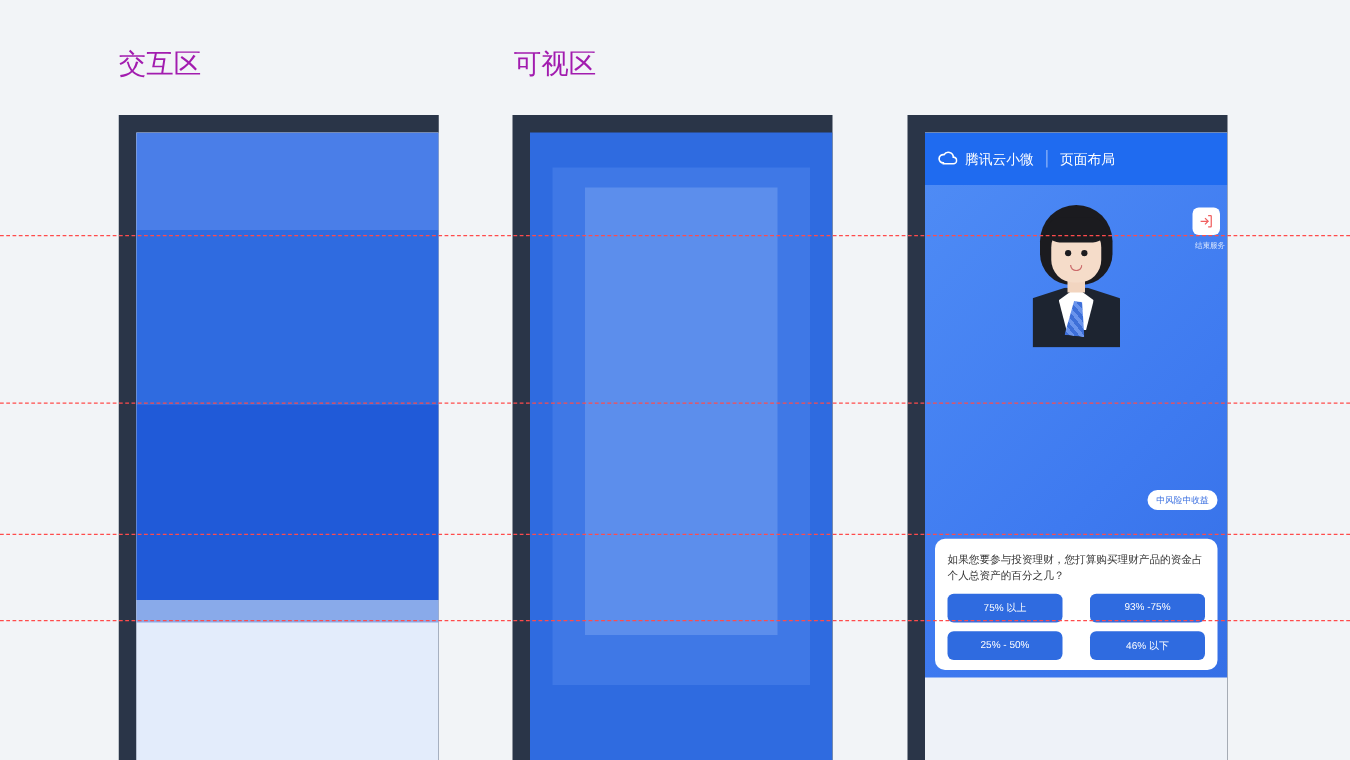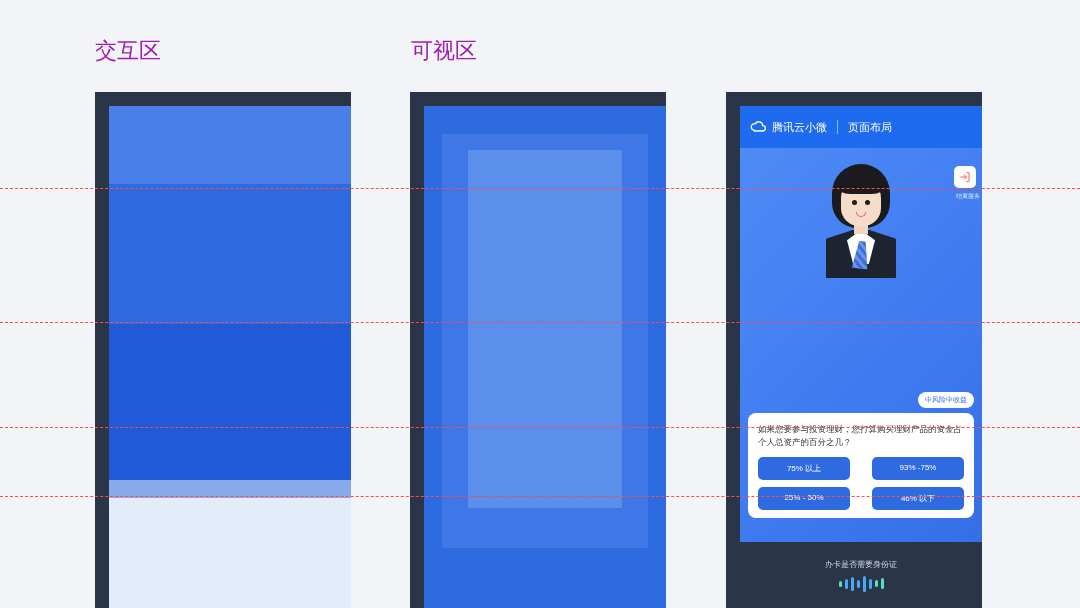--- a/index.html
+++ b/index.html
@@ -174,21 +174,21 @@
       bottom: 134px;
       background: #fff;
       color: #3a6fe0;
       font-size: 7px;
       padding: 3px 7px;
       border-radius: 10px;
     }
     
     .qcard {
       position: absolute;
-      left: 8px; right: 8px; bottom: 24px;
+      left: 8px; right: 8px; bottom: 6px;
       background: #fff;
       border-radius: 8px;
       padding: 10px 10px 8px 10px;
     }
     .qtext {
       font-size: 8.5px;
       line-height: 1.55;
       color: #333;
       margin-bottom: 8px;
     }
@@ -314,33 +314,20 @@
           <div class="qtext">如果您要参与投资理财，您打算购买理财产品的资金占个人总资产的百分之几？</div>
           <div class="opts">
             <div class="opt">75% 以上</div>
             <div class="opt">93% -75%</div>
             <div class="opt">25% - 50%</div>
             <div class="opt">46% 以下</div>
           </div>
         </div>
       </div>
 
-      <div class="p3-footer">
-        <div class="footer-text">办卡是否需要身份证</div>
-        <div class="wave">
-          <span></span>
-            <span></span>
-            <span></span>
-            <span></span>
-            <span></span>
-            <span></span>
-            <span></span>
-            <span></span>
-        </div>
-      </div>
 
     </div>
   </div>
 
   <div class="guide" style="top:188px"></div>
   <div class="guide" style="top:322px"></div>
   <div class="guide" style="top:427px"></div>
   <div class="guide" style="top:496px"></div>
 
 </div>

